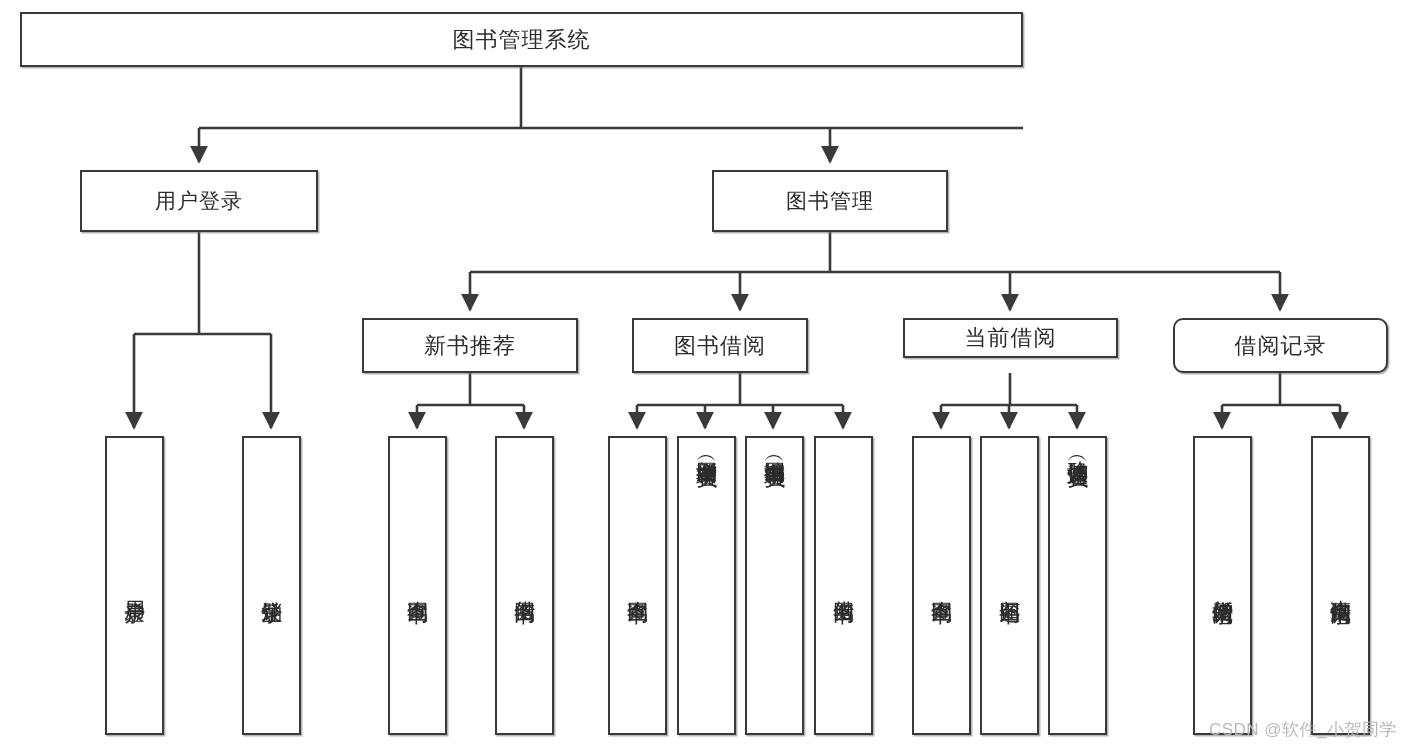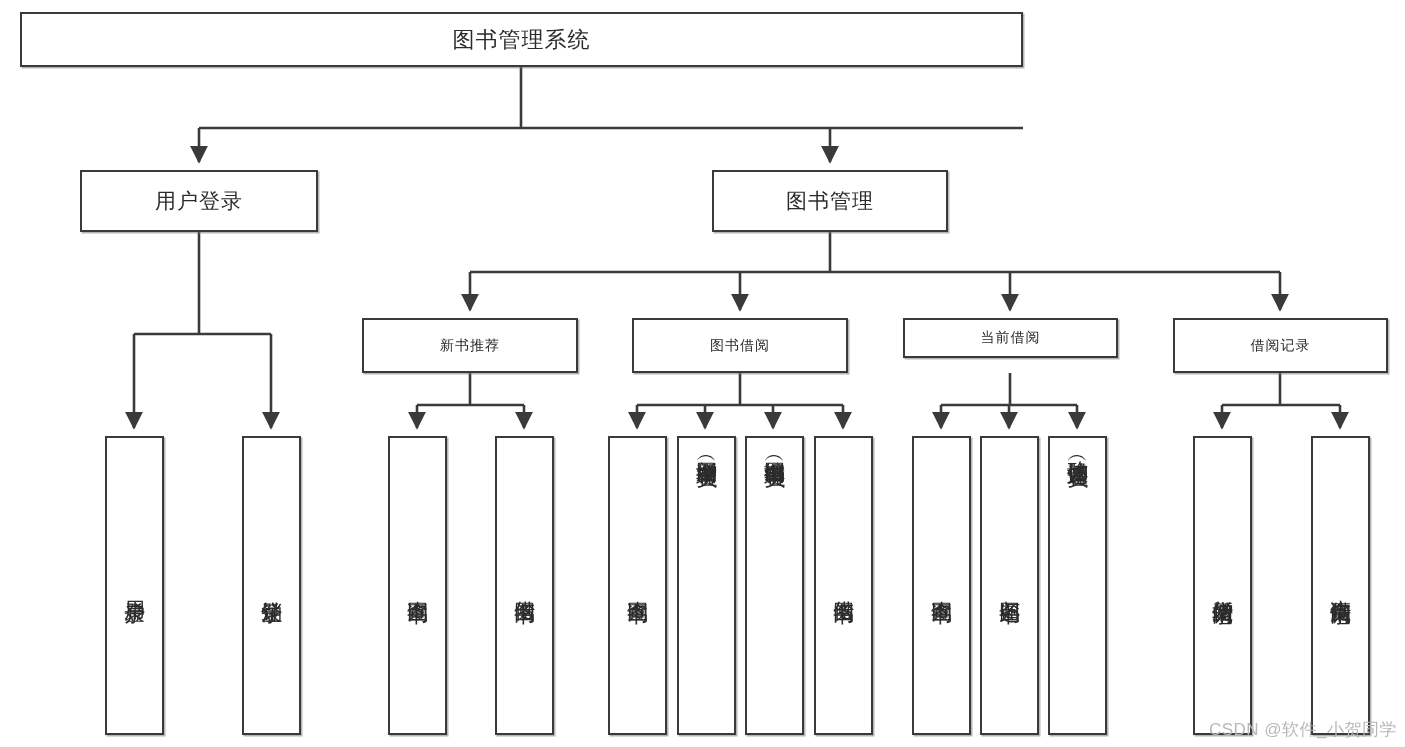--- a/index.html
+++ b/index.html
@@ -25,21 +25,21 @@
   }
   .node .lbl{
     color:#2b2b2b;
     font-size:21px;
     letter-spacing:1px;
     line-height:1.25;
     white-space:nowrap;
   }
   .node.root .lbl{font-size:22px;}
   .node.lvl2 .lbl{font-size:21px;}
-  .node.lvl3 .lbl{font-size:14px;}
+  .node.lvl3 .lbl{font-size:22px;}
 
   
   .node.leaf{
     align-items:flex-start;
     justify-content:center;
     padding-top:6px;
   }
   .node.leaf .lbl{
     font-size:21px;
     line-height:1.06;
@@ -126,29 +126,29 @@
   </div>
 
   <div class="node lvl2" style="left:712px;top:170px;width:236px;height:62px;">
     <span class="lbl">图书管理</span>
   </div>
 
   <div class="node lvl3" style="left:362px;top:318px;width:216px;height:55px;">
     <span class="lbl">新书推荐</span>
   </div>
 
-  <div class="node lvl3" style="left:632px;top:318px;width:216px;height:55px;">
+  <div class="node lvl3" style="left:632px;top:318px;width:176px;height:55px;">
     <span class="lbl">图书借阅</span>
   </div>
 
   <div class="node lvl3" style="left:903px;top:318px;width:215px;height:40px;">
     <span class="lbl">当前借阅</span>
   </div>
 
-  <div class="node lvl3" style="left:1173px;top:318px;width:215px;height:55px;">
+  <div class="node lvl3" style="left:1173px;top:318px;width:215px;height:55px;border-radius:10px;">
     <span class="lbl">借阅记录</span>
   </div>
 
   <div class="node leaf center" style="left:105px;top:436px;width:59px;height:299px;">
     <span class="lbl">用户登录</span>
   </div>
   <div class="node leaf center" style="left:242px;top:436px;width:59px;height:299px;">
     <span class="lbl">注销登录</span>
   </div>
 

